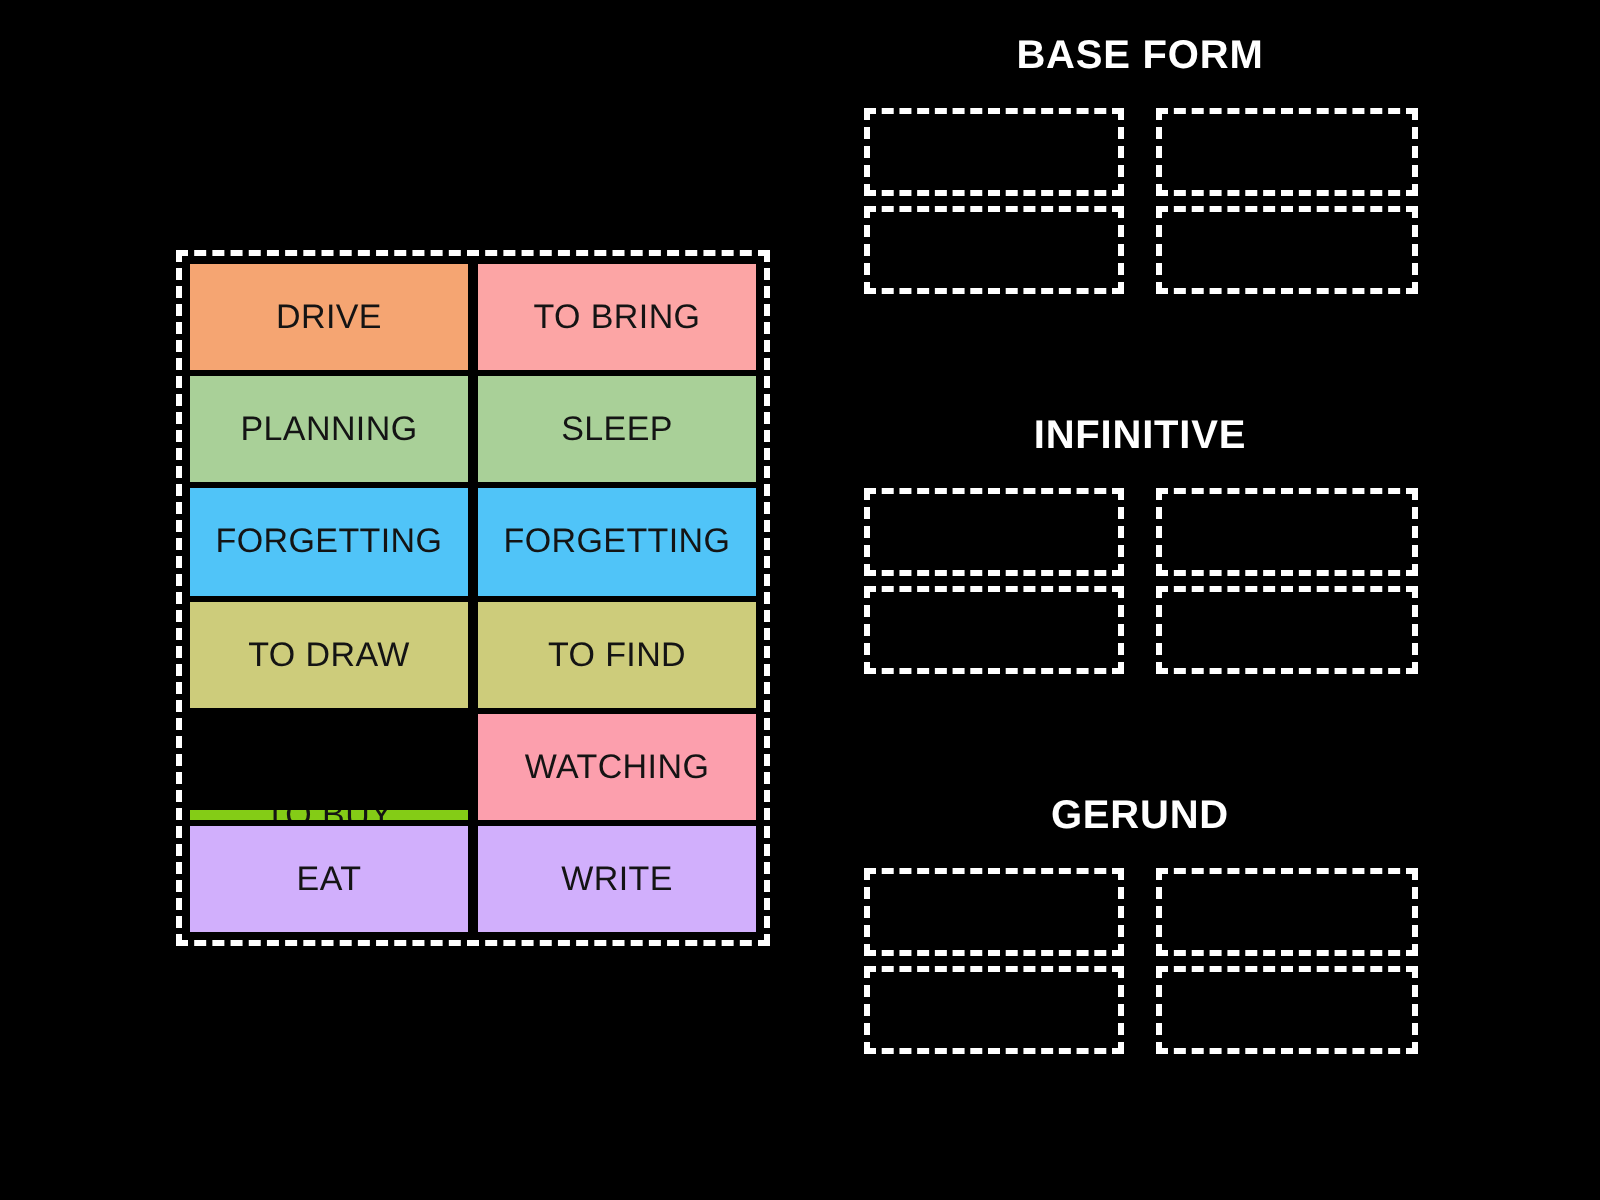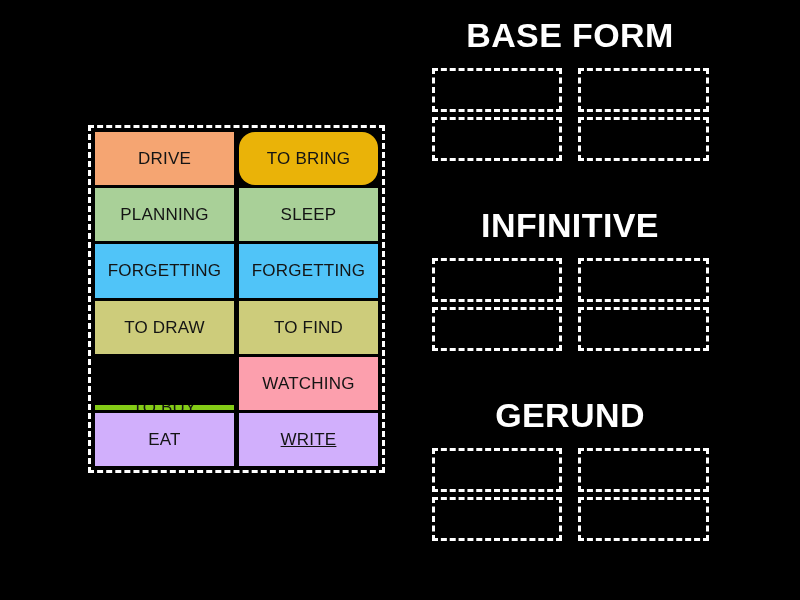--- a/index.html
+++ b/index.html
@@ -66,21 +66,21 @@
 
   .category {
     flex: 1 1 0;
     display: flex;
     flex-direction: column;
     align-items: center;
   }
 
   .category-title {
     color: #ffffff;
-    font-size: 34px;
+    font-size: 20px;
     font-weight: bold;
     line-height: 1;
     letter-spacing: 0.4px;
     white-space: nowrap;
     margin-bottom: 16px;
   }
 
   .dropzone-grid {
     width: 277px;
     display: grid;
@@ -95,41 +95,41 @@
     background: #000000;
     cursor: pointer;
   }
 </style>
 </head>
 <body>
 
 <div id="tile-bank">
     <div class="tile-row">
       <div class="tile" style="background: rgb(245, 165, 114);">DRIVE</div>
-      <div class="tile" style="background: #eab308; border-radius: 16px;">TO BRING</div>
+      <div class="tile" style="background: #fca5a5;">TO BRING</div>
     </div>
     <div class="tile-row">
       <div class="tile" style="background: rgb(169, 208, 152);">PLANNING</div>
       <div class="tile" style="background: rgb(169, 208, 152);">SLEEP</div>
     </div>
     <div class="tile-row">
       <div class="tile" style="background: rgb(80, 196, 248);">FORGETTING</div>
       <div class="tile" style="background: rgb(80, 196, 248);">FORGETTING</div>
     </div>
     <div class="tile-row">
       <div class="tile" style="background: rgb(205, 204, 123);">TO DRAW</div>
       <div class="tile" style="background: rgb(205, 204, 123);">TO FIND</div>
     </div>
     <div class="tile-row">
       <div class="tile" style="background: #84cc16; margin-top: 48px;">TO BUY</div>
       <div class="tile" style="background: rgb(252, 159, 173);">WATCHING</div>
     </div>
     <div class="tile-row">
       <div class="tile" style="background: rgb(209, 175, 252);">EAT</div>
-      <div class="tile" style="background: rgb(209, 175, 252); text-decoration: underline;">WRITE</div>
+      <div class="tile" style="background: rgb(209, 175, 252);">WRITE</div>
     </div>
   </div>
 
 <div id="categories">
     <div class="category">
       <div class="category-title">BASE FORM</div>
       <div class="dropzone-grid">
         <div class="dropzone"></div>
         <div class="dropzone"></div>
         <div class="dropzone"></div>

